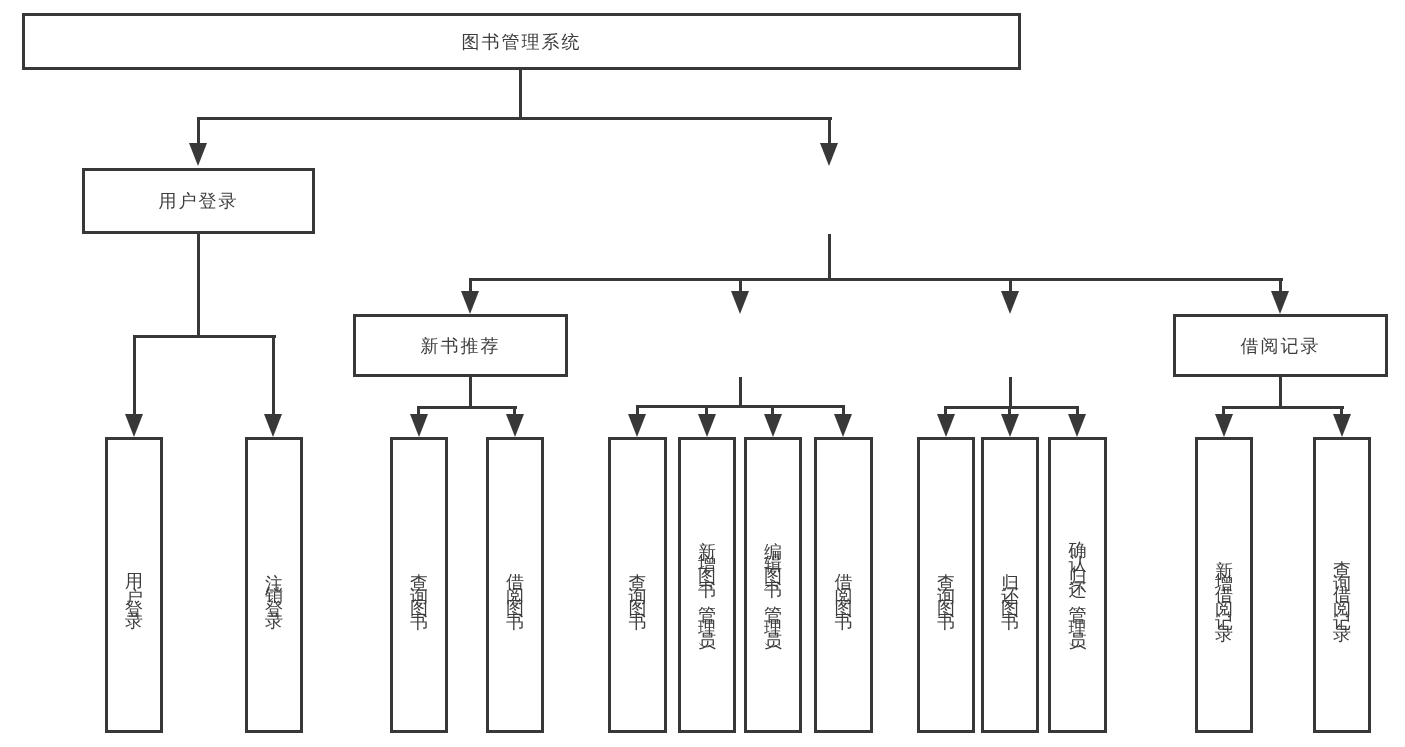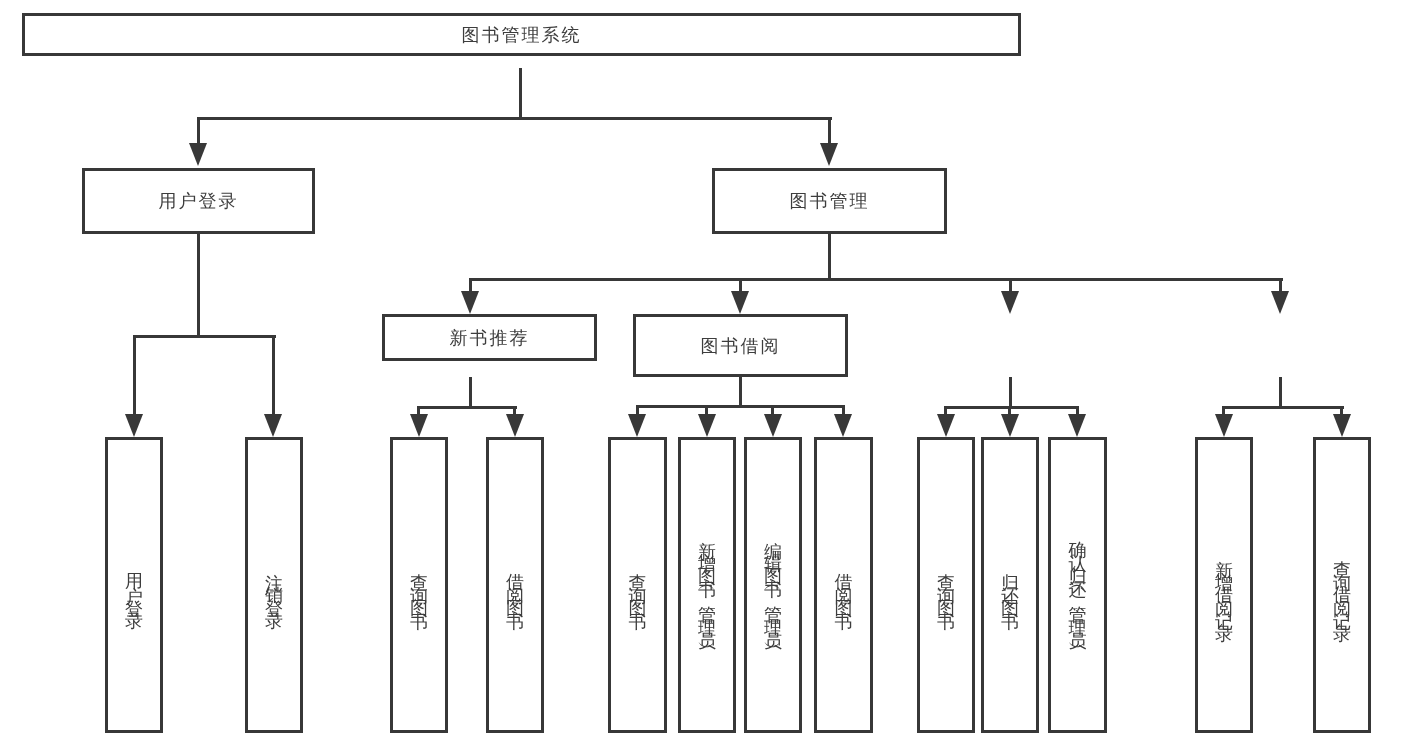--- a/index.html
+++ b/index.html
@@ -75,36 +75,33 @@
   <div class="vl" style="left:1076px;top:406px;height:10px"></div>
   <div class="ah" style="left:1068px;top:414px"></div>
 
   <div class="vl" style="left:1279px;top:377px;height:31px"></div>
   <div class="hl" style="left:1222px;top:406px;width:122px"></div>
   <div class="vl" style="left:1222px;top:406px;height:10px"></div>
   <div class="ah" style="left:1215px;top:414px"></div>
   <div class="vl" style="left:1340px;top:406px;height:10px"></div>
   <div class="ah" style="left:1333px;top:414px"></div>
 
-  <div class="box hbox" style="left:22px;top:13px;width:999px;height:43px">
+  <div class="box hbox" style="left:22px;top:13px;width:999px;height:57px">
     <span>图书管理系统</span>
   </div>
 
   <div class="box hbox" style="left:82px;top:168px;width:233px;height:66px">
     <span>用户登录</span>
   </div>
-  <div class="box hbox" style="left:712px;top:168px;width:235px;height:66px">
-    <span>图书管理</span>
-  </div>
 
-  <div class="box hbox" style="left:382px;top:314px;width:215px;height:47px">
+  <div class="box hbox" style="left:353px;top:314px;width:215px;height:63px">
     <span>新书推荐</span>
   </div>
-  <div class="box hbox" style="left:633px;top:314px;width:215px;height:63px">
-    <span>图书借阅</span>
+  <div class="box hbox" style="left:1173px;top:314px;width:215px;height:63px">
+    <span>借阅记录</span>
   </div>
 
   <div class="box vbox" style="left:105px;width:58px">
     <span>用户登录</span>
   </div>
   <div class="box vbox" style="left:245px;width:58px">
     <span>注销登录</span>
   </div>
 
   <div class="box vbox" style="left:390px;width:58px">

